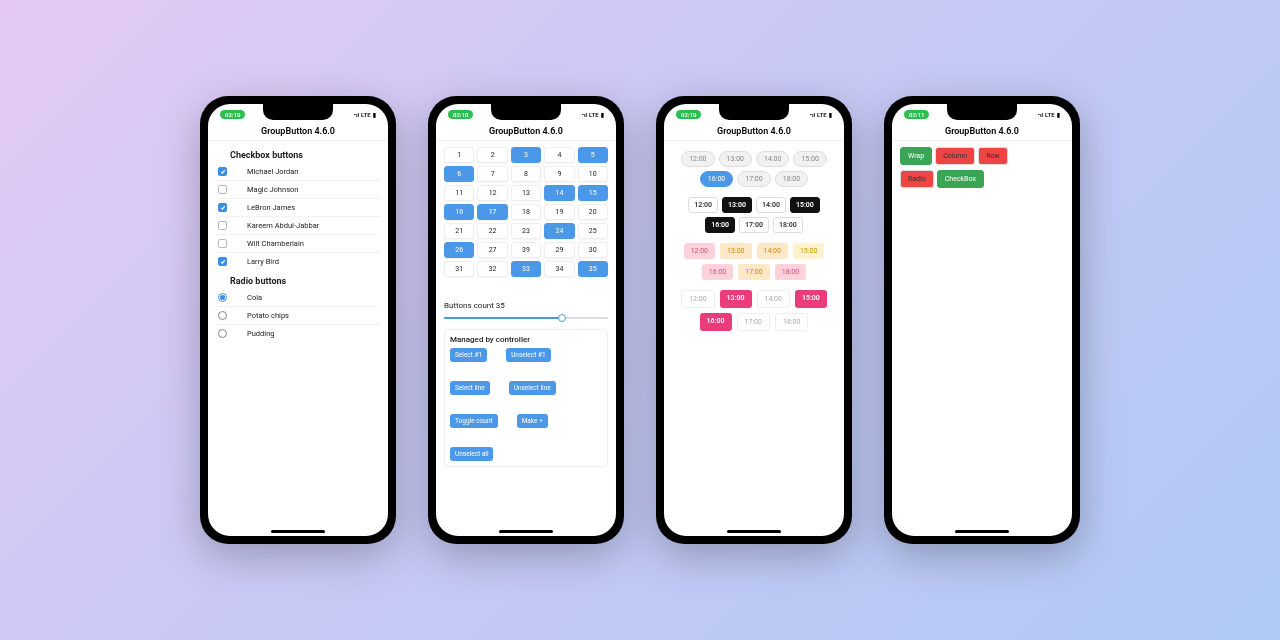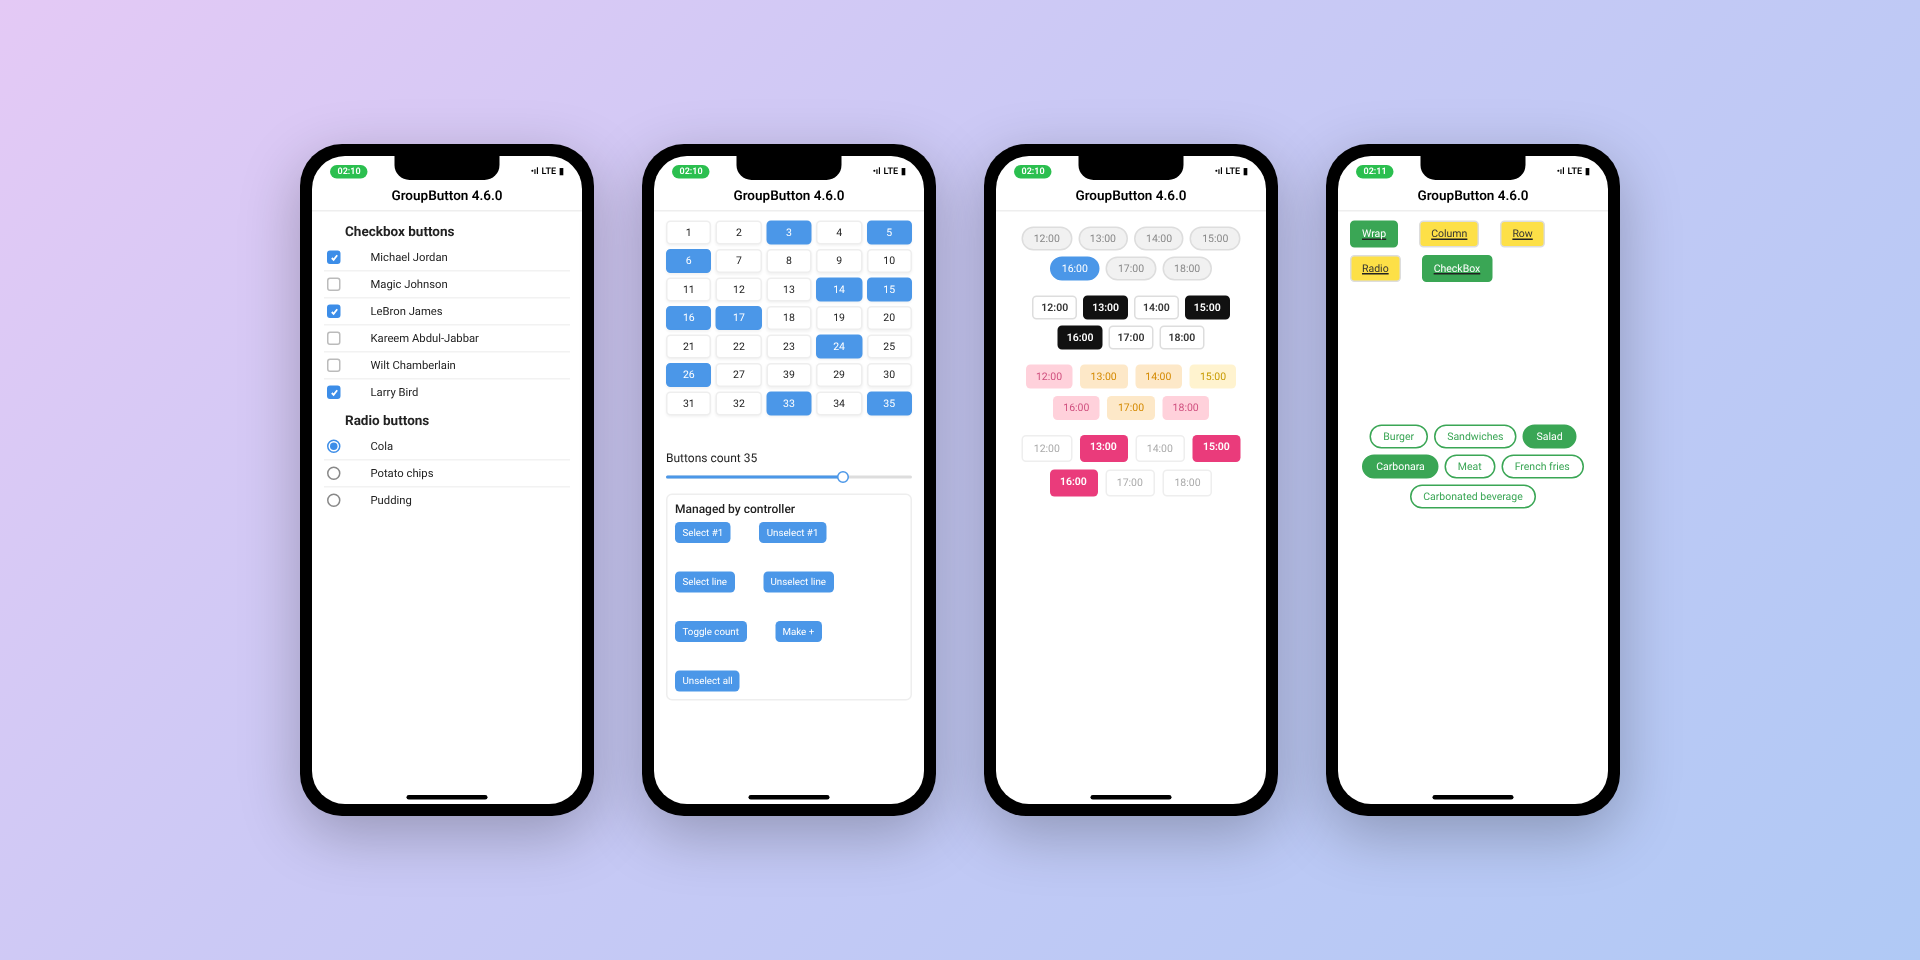--- a/index.html
+++ b/index.html
@@ -65,22 +65,22 @@
   .timerect.dark{background:#111;color:#fff;border-color:#111;}
   .chiprow2{display:flex;flex-wrap:wrap;gap:5px;justify-content:center;margin:4px 0 10px;}
   .tag{font-size:7px;padding:4px 7px;border-radius:3px;}
   .tag.pink-f{background:#ffd1db;color:#d0507f;}
   .tag.orange-f{background:#fde8c8;color:#d48900;}
   .tag.yellow-f{background:#fff3cf;color:#c79a00;}
   .tag.pink-s{background:#ea3b7b;color:#fff;font-weight:600;}
   .tag.plain{border:1px solid #eee;color:#aaa;}
   .pillg{font-size:7px;padding:3px 8px;border-radius:9px;border:1px solid #3aa655;color:#3aa655;}
   .pillg.on{background:#3aa655;color:#fff;}
-  .seg{display:flex;gap:14px;margin-bottom:5px;flex-wrap:wrap;text-decoration:underline;}
-  .segbtn{font-size:7px;padding:4px 7px;border-radius:3px;border:1px solid #ddd;background:#fde047;color:#333;}
+  .seg{display:flex;gap:3px;margin-bottom:5px;flex-wrap:wrap;}
+  .segbtn{font-size:7px;padding:4px 7px;border-radius:3px;border:1px solid #ddd;background:#ef4444;color:#333;}
   .segbtn.on{background:#3aa655;color:#fff;border-color:#3aa655;}
   .foodrow{display:flex;flex-wrap:wrap;gap:4px;justify-content:center;}
   .home-ind{position:absolute;bottom:3px;left:50%;transform:translateX(-50%);width:54px;height:3px;border-radius:2px;background:#000;}
 </style>
 </head>
 <body>
 
 <div class="phone">
   <div class="screen">
     <div class="statusbar">
@@ -276,25 +276,16 @@
       <div class="seg" id="s4a">
           <div class="segbtn on">Wrap</div>
           <div class="segbtn">Column</div>
           <div class="segbtn">Row</div>
         </div>
       <div class="seg" id="s4b">
           <div class="segbtn">Radio</div>
           <div class="segbtn on">CheckBox</div>
         </div>
       <div style="height:90px"></div>
-      <div class="foodrow" id="s4-food">
-          <div class="pillg">Burger</div>
-          <div class="pillg">Sandwiches</div>
-          <div class="pillg on">Salad</div>
-          <div class="pillg on">Carbonara</div>
-          <div class="pillg">Meat</div>
-          <div class="pillg">French fries</div>
-          <div class="pillg">Carbonated beverage</div>
-        </div>
     </div>
     <div class="home-ind"></div>
   </div>
 </div>
 
 </body></html>

